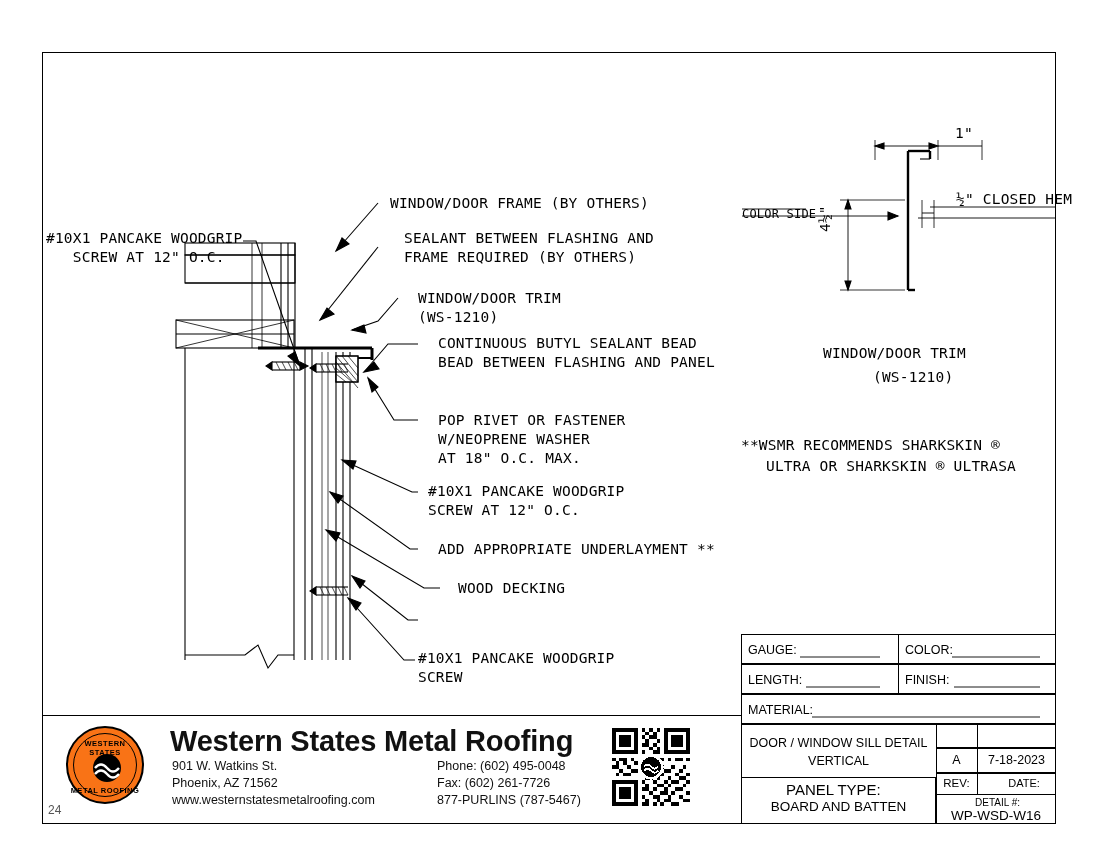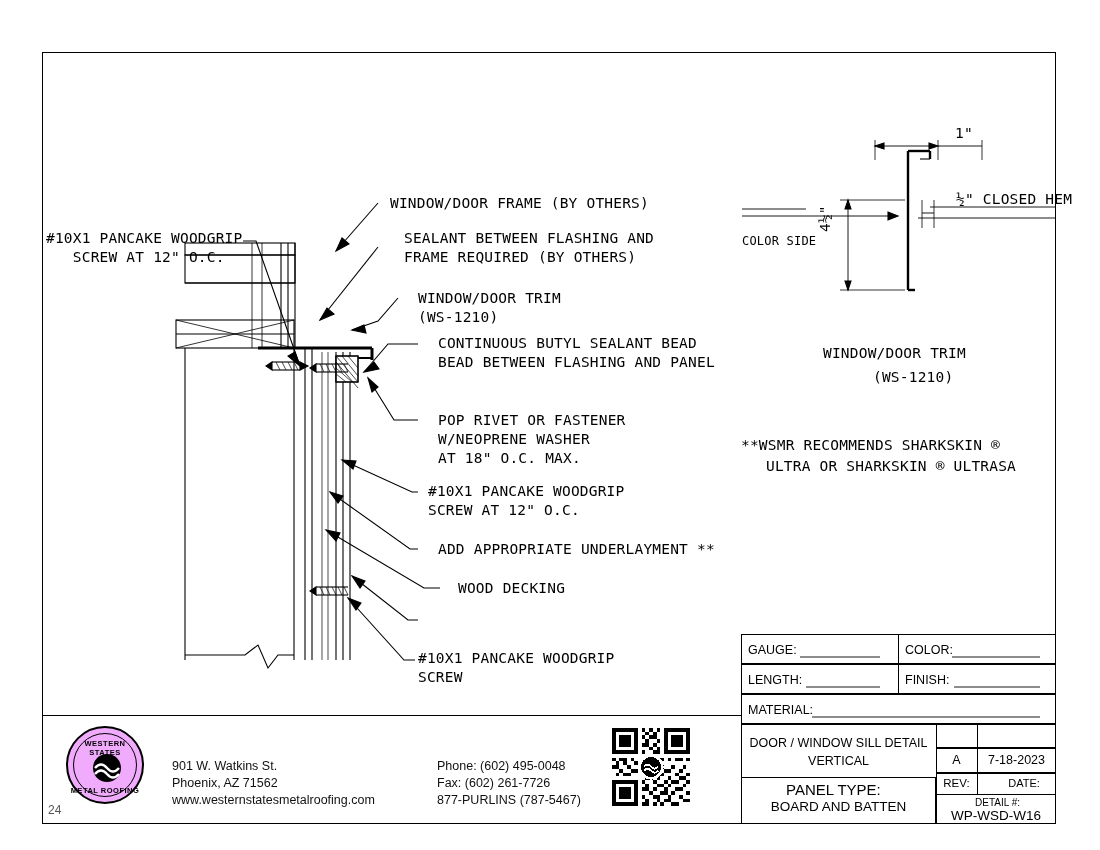--- a/index.html
+++ b/index.html
@@ -11,21 +11,21 @@
   svg.draw{position:absolute;left:0;top:0;width:1100px;height:850px;pointer-events:none;}
 
   
   .tb{position:absolute;box-sizing:border-box;border:1.2px solid #000;}
   .tbtxt{position:absolute;font-family:"Liberation Sans",sans-serif;font-size:12.5px;color:#000;}
   .ctr{text-align:center;}
 
   
   .company-name{position:absolute;font-family:"Liberation Sans",sans-serif;font-size:29px;font-weight:600;letter-spacing:-0.2px;color:#111;}
   .addr{position:absolute;font-family:"Liberation Sans",sans-serif;font-size:12.5px;line-height:17px;color:#111;}
-  .logo{position:absolute;width:78px;height:78px;border-radius:50%;border:2.5px solid #000;box-sizing:border-box;background:#f0abfc;}
+  .logo{position:absolute;width:78px;height:78px;border-radius:50%;border:2.5px solid #000;box-sizing:border-box;background:#f97316;}
   .logo .ring{position:absolute;left:5px;top:5px;right:5px;bottom:5px;border-radius:50%;border:1.2px solid #000;}
   .logo .ltxt{position:absolute;width:100%;text-align:center;font-family:"Liberation Sans",sans-serif;font-weight:700;font-size:7.5px;letter-spacing:0.5px;}
   .qr{position:absolute;width:78px;height:78px;}
   .cornernum{position:absolute;font-family:"Liberation Sans",sans-serif;font-size:12px;color:#555;}
 </style>
 </head>
 <body>
 
 <div id="sheet">
 
@@ -172,21 +172,21 @@
   <div class="lbl" style="left:428px; top:482px;">#10X1 PANCAKE WOODGRIP
 SCREW AT 12" O.C.</div>
   <div class="lbl" style="left:438px; top:540px;">ADD APPROPRIATE UNDERLAYMENT **</div>
   <div class="lbl" style="left:458px; top:579px;">WOOD DECKING</div>
   <div class="lbl" style="left:418px; top:649px;">#10X1 PANCAKE WOODGRIP
 SCREW</div>
 
   <div class="lbl" style="left:955px; top:124px;">1"</div>
   <div class="lbl" style="left:956px; top:190px;">½" CLOSED HEM</div>
   <div class="lbl" style="left:816px; top:232px; transform:rotate(-90deg); transform-origin:left top;">4½"</div>
-  <div class="lbl sm" style="left:742px; top:205px;margin-top:27px;">COLOR SIDE</div>
+  <div class="lbl sm" style="left:742px; top:205px;">COLOR SIDE</div>
 
   <div class="lbl" style="left:823px; top:344px;">WINDOW/DOOR TRIM</div>
   <div class="lbl" style="left:873px; top:368px;">(WS-1210)</div>
 
   <div class="lbl" style="left:741px; top:436px;">**WSMR RECOMMENDS SHARKSKIN ®</div>
   <div class="lbl" style="left:766px; top:457px;">ULTRA OR SHARKSKIN ® ULTRASA</div>
 
   <div class="tb" style="left:741px; top:634px; width:315px; height:30px;"></div>
   <div class="tb" style="left:898px; top:634px; width:158px; height:30px;"></div>
   <div class="tb" style="left:741px; top:664px; width:315px; height:30px;"></div>
@@ -235,20 +235,21 @@
     <div class="ring"></div>
     <div class="ltxt" style="top:11px;">WESTERN STATES</div>
     <div class="ltxt" style="top:58px;">METAL ROOFING</div>
     <svg viewBox="0 0 78 78" style="position:absolute;left:0;top:0;width:78px;height:78px;">
       <circle cx="39" cy="40" r="14" fill="#000"></circle>
       <path d="M27 40 q6 -7 12 0 q6 7 12 0" stroke="#fff" stroke-width="2.4" fill="none"></path>
       <path d="M27 46 q6 -7 12 0 q6 7 12 0" stroke="#fff" stroke-width="2.4" fill="none"></path>
     </svg>
   </div>
 
+  <div class="company-name" style="left:170px; top:725px;">Western States Metal Roofing</div>
   <div class="addr" style="left:172px; top:758px;">901 W. Watkins St.</div>
   <div class="addr" style="left:172px; top:775px;">Phoenix, AZ 71562</div>
   <div class="addr" style="left:172px; top:792px;">www.westernstatesmetalroofing.com</div>
   <div class="addr" style="left:437px; top:758px;">Phone: (602) 495-0048</div>
   <div class="addr" style="left:437px; top:775px;">Fax: (602) 261-7726</div>
   <div class="addr" style="left:437px; top:792px;">877-PURLINS (787-5467)</div>
 
   <svg class="qr" style="left:612px; top:728px;" viewBox="0 0 21 21" shape-rendering="crispEdges">
     <rect width="21" height="21" fill="#fff"></rect>
     <g fill="#000">

